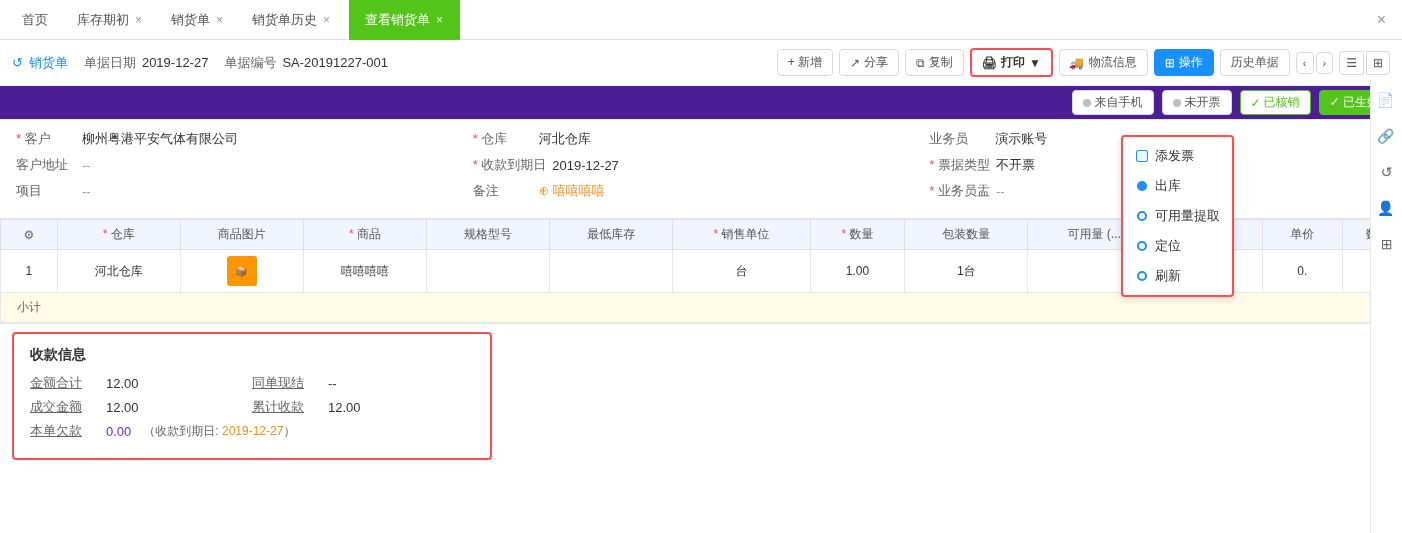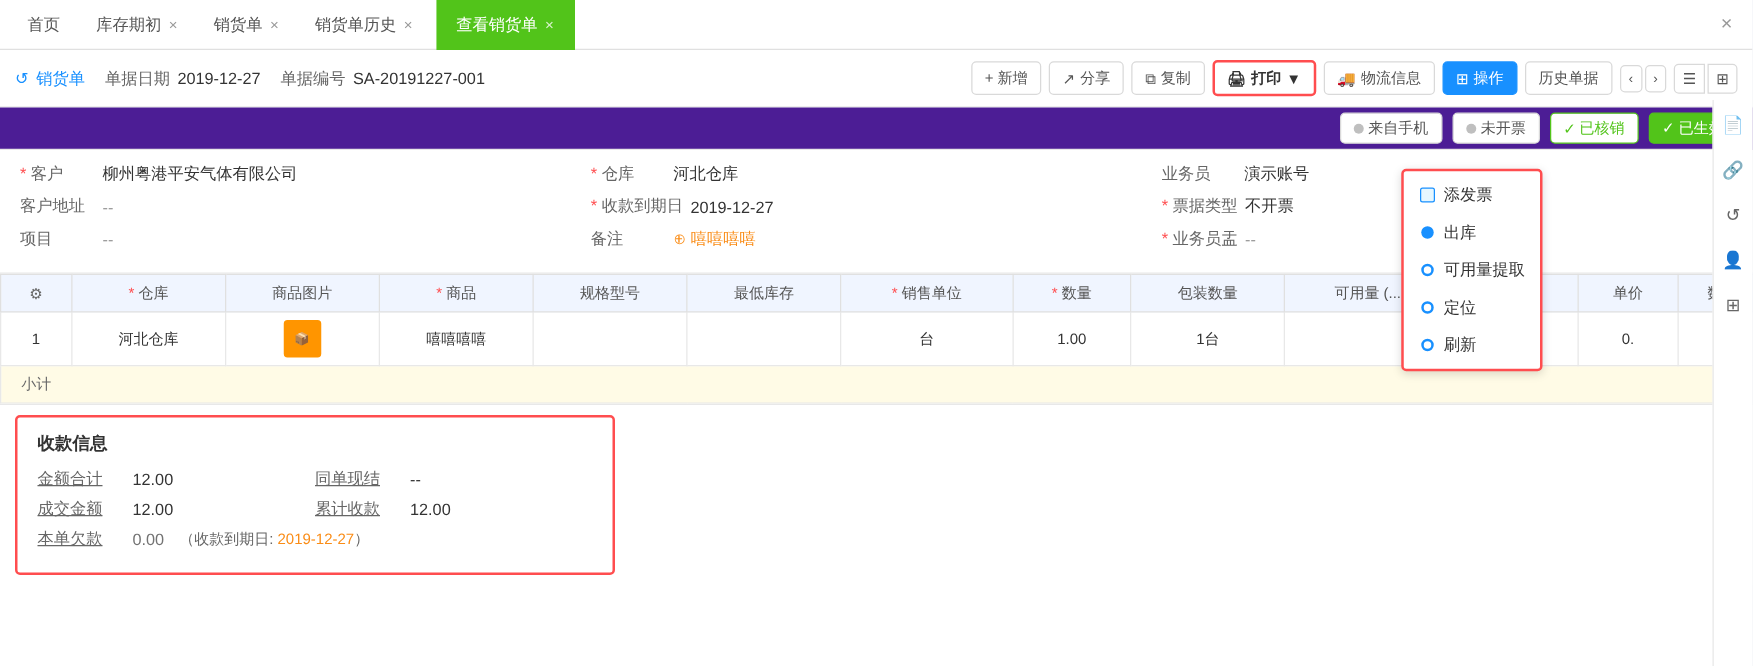--- a/index.html
+++ b/index.html
@@ -277,21 +277,21 @@
       gap: 0;
     }
     .payment-field {
       display: flex;
       align-items: center;
       gap: 6px;
       flex: 1;
     }
     .payment-label { color: #666; min-width: 70px; text-decoration: underline; }
     .payment-value { color: #333; }
-    .payment-value.red { color: #737373; }
+    .payment-value.red { color: #6d28d9; }
 
     
     .right-sidebar {
       position: absolute;
       right: 0;
       top: 40px;
       width: 32px;
       background: #fff;
       border-left: 1px solid #e8e8e8;
       display: flex;

